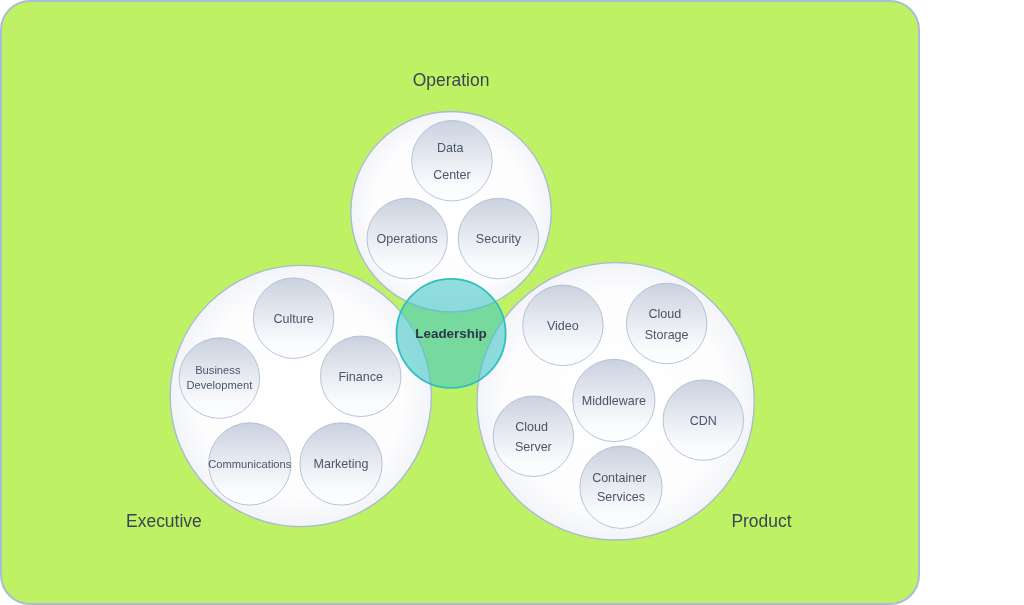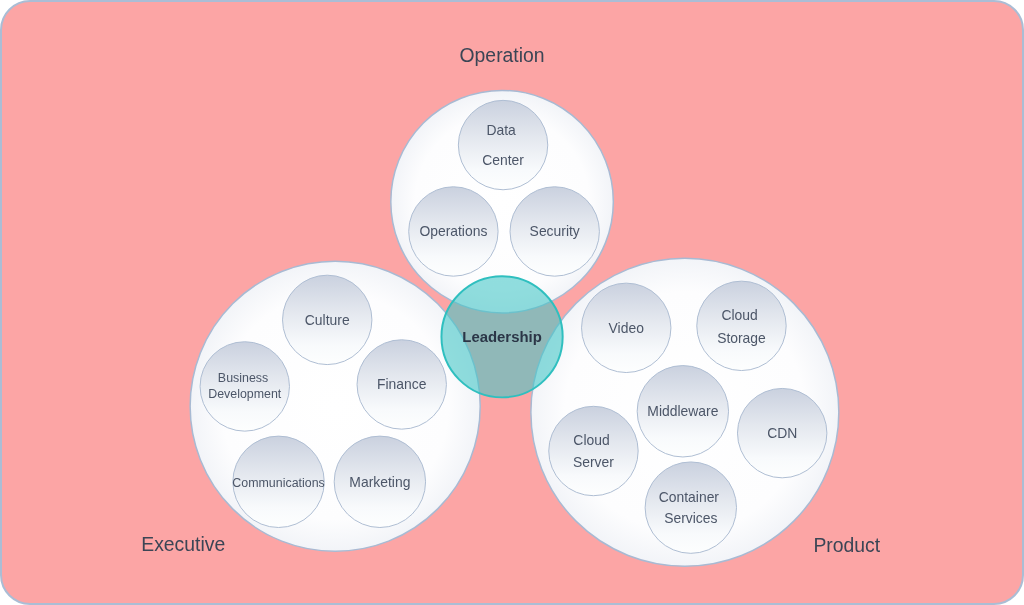--- a/index.html
+++ b/index.html
@@ -3,24 +3,24 @@
 <meta charset="utf-8">
 <style>
   html, body {
     margin: 0;
     padding: 0;
     background: #ffffff;
     font-family: "Liberation Sans", sans-serif;
   }
   .card {
     position: relative;
-    width: 1024px;
+    width: 920px;
     height: 605px;
     box-sizing: border-box;
-    background: #fca5a5;
+    background: #bef264;
     border: 2px solid #aabdd5;
     border-radius: 30px;
     overflow: hidden;
   }
   .card svg {
     position: absolute;
     left: 0; top: 0;
     width: 100%; height: 100%;
   }
   .big-fill   { stroke: none; }

